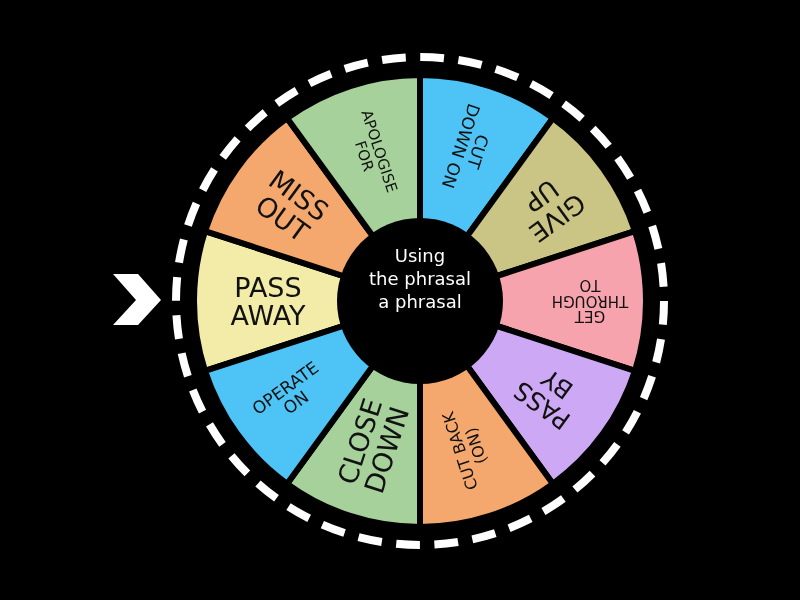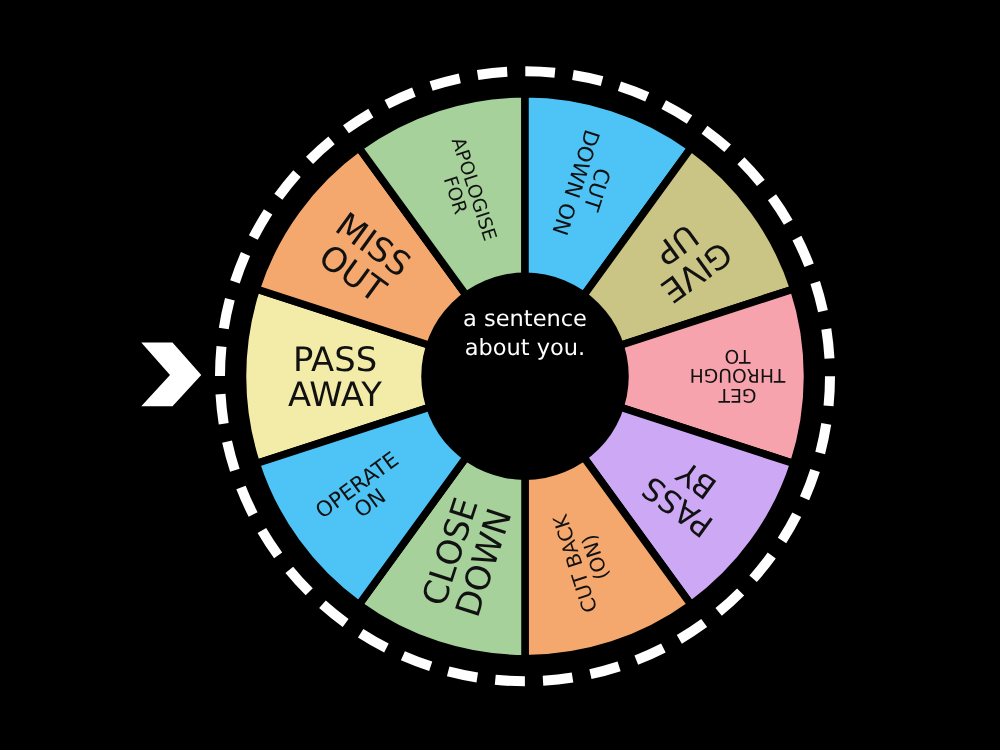--- a/index.html
+++ b/index.html
@@ -57,15 +57,16 @@
         <text class="seg-label" font-size="17" text-anchor="middle" transform="translate(290.56,395.05) rotate(-36)"><tspan x="0" y="-2.81">OPERATE</tspan><tspan x="0" y="15.05">ON</tspan></text>
       </g>
       <circle cx="420" cy="301" r="83" fill="#000"></circle>
     </g>
   <g id="pointer">
     <polygon points="113,274 138,274 161,300 138,325 113,325 136,300" fill="#ffffff"></polygon>
   </g>
 </svg>
 
 <div id="center-text" style="top: 243.5px; left: 337px;">
-    <div>a sentence</div>
-    <div>about you.</div>
+    <div>Using</div>
+    <div>the phrasal</div>
+    <div>a phrasal</div>
   </div>
 
 </body></html>

